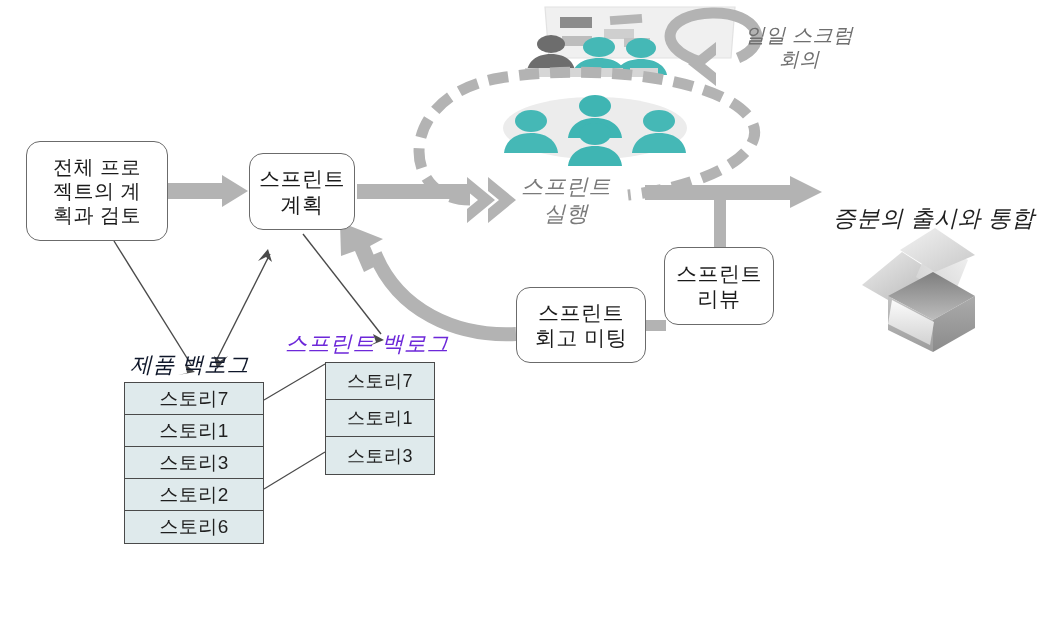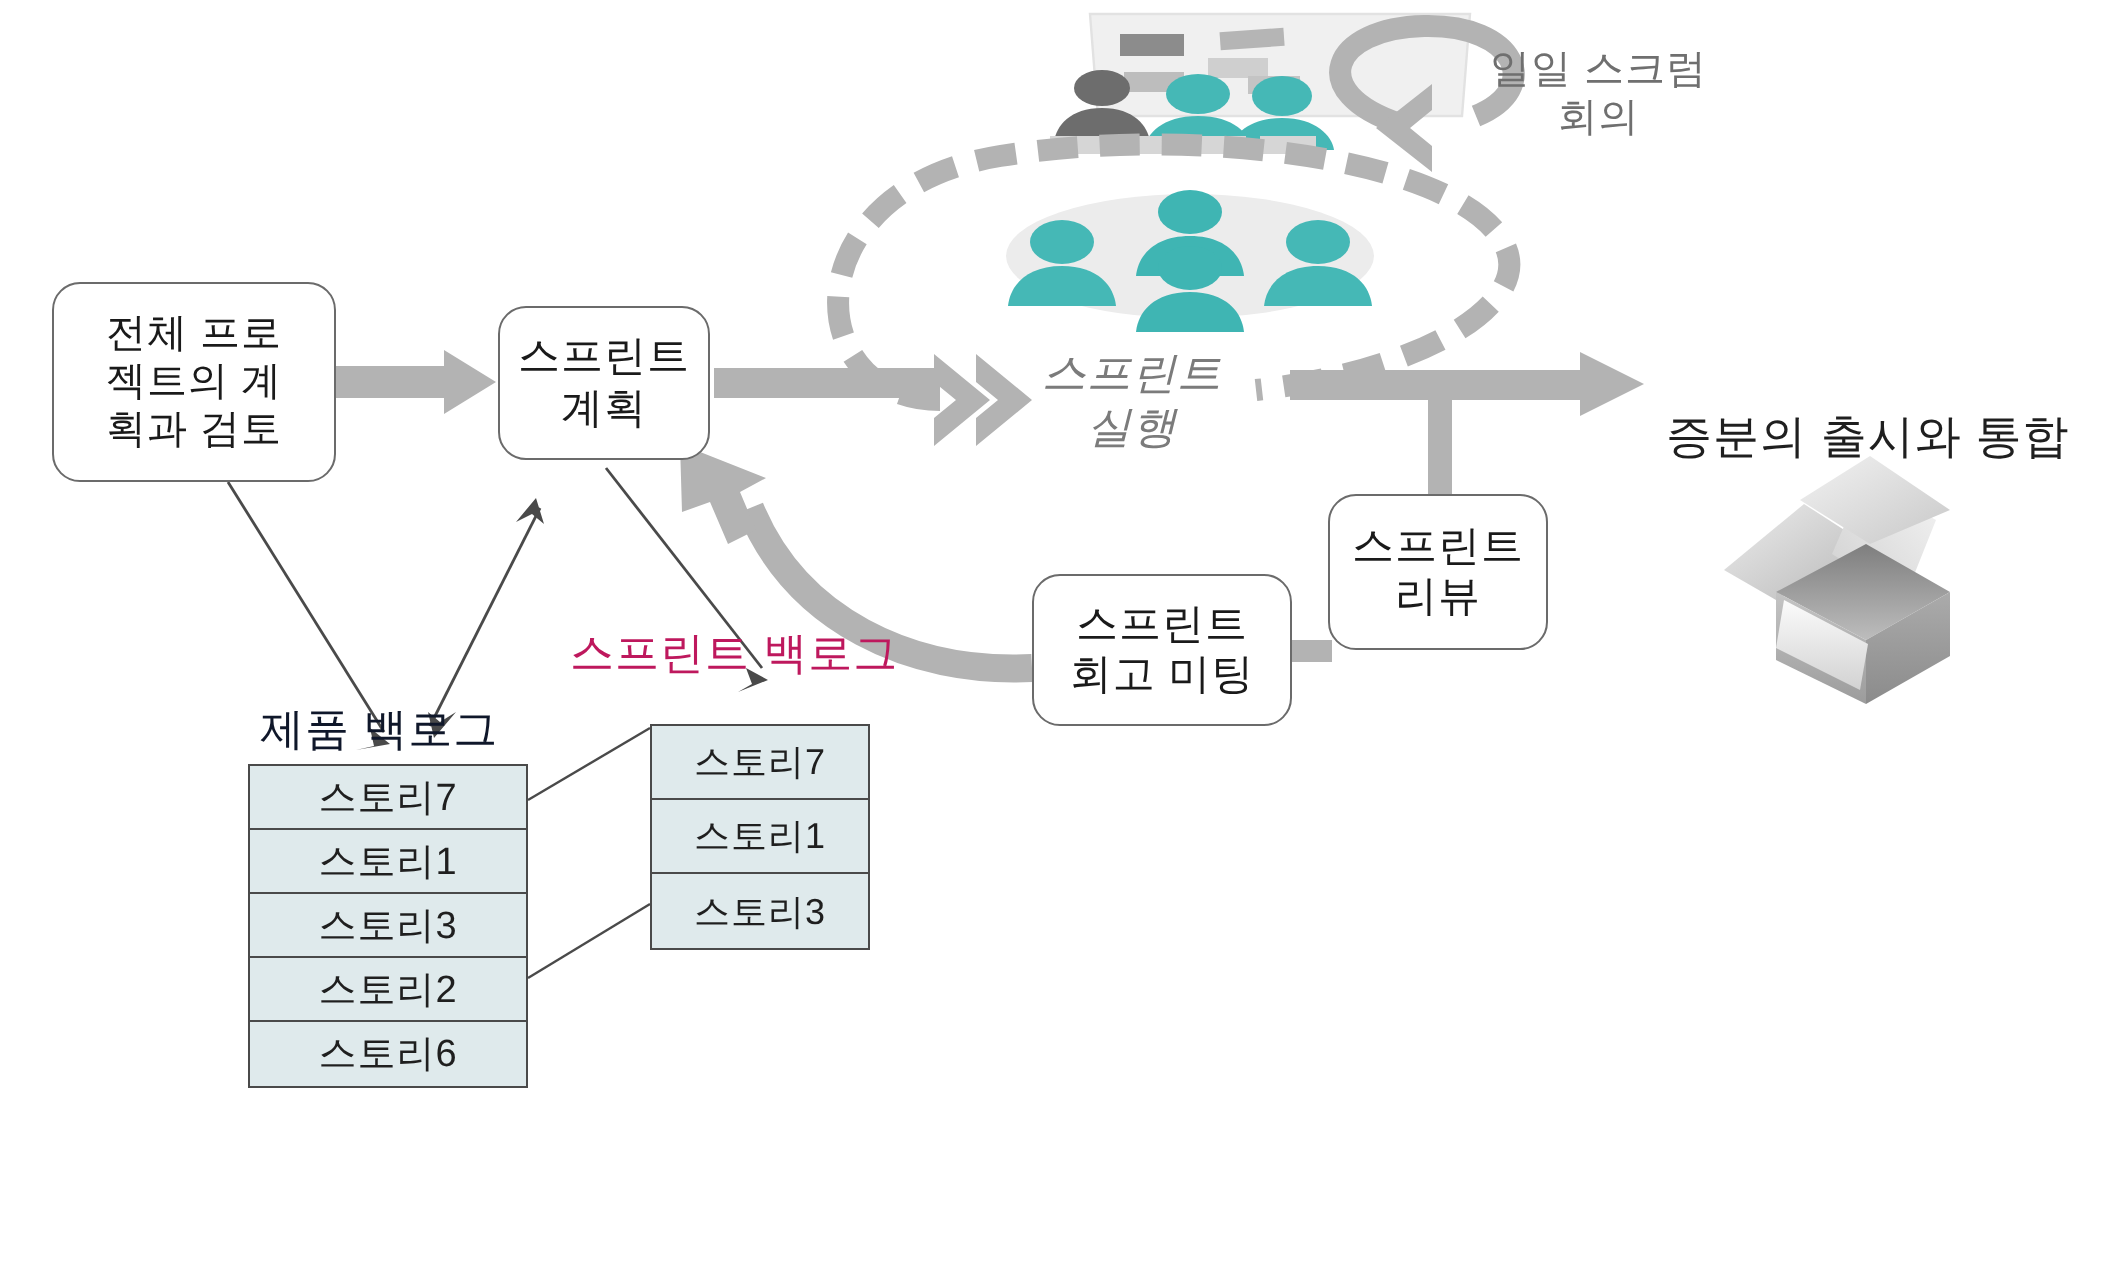--- a/index.html
+++ b/index.html
@@ -60,20 +60,21 @@
     font-size: 21px;
   }
 
   
   .flabel {
     position: absolute;
     text-align: center;
     line-height: 1.22;
     z-index: 7;
     white-space: nowrap;
+    font-style: italic;
   }
   #label-sprint-exec {
     left: 521px; top: 174px;
     font-size: 22px;
     font-style: italic;
     color: #7b7b7b;
     letter-spacing: 0.5px;
   }
   #label-daily-scrum {
     left: 745px; top: 23px;
@@ -89,23 +90,23 @@
     margin-top: 16px;
   }
   #label-product-backlog {
     left: 119px; top: 352px;
     font-size: 22px;
     color: #0f172a;
     letter-spacing: 0.5px;
     margin-left: 11px;
   }
   #label-sprint-backlog {
-    left: 285px; top: 314px;
+    left: 285px; top: 331px;
     font-size: 22px;
-    color: #be185d;
+    color: #6d28d9;
     letter-spacing: 0.5px;
   }
 
   
   .backlog {
     position: absolute;
     box-sizing: border-box;
     border: 1.8px solid #4a4a4a;
     background: #dfeaec;
     z-index: 6;

